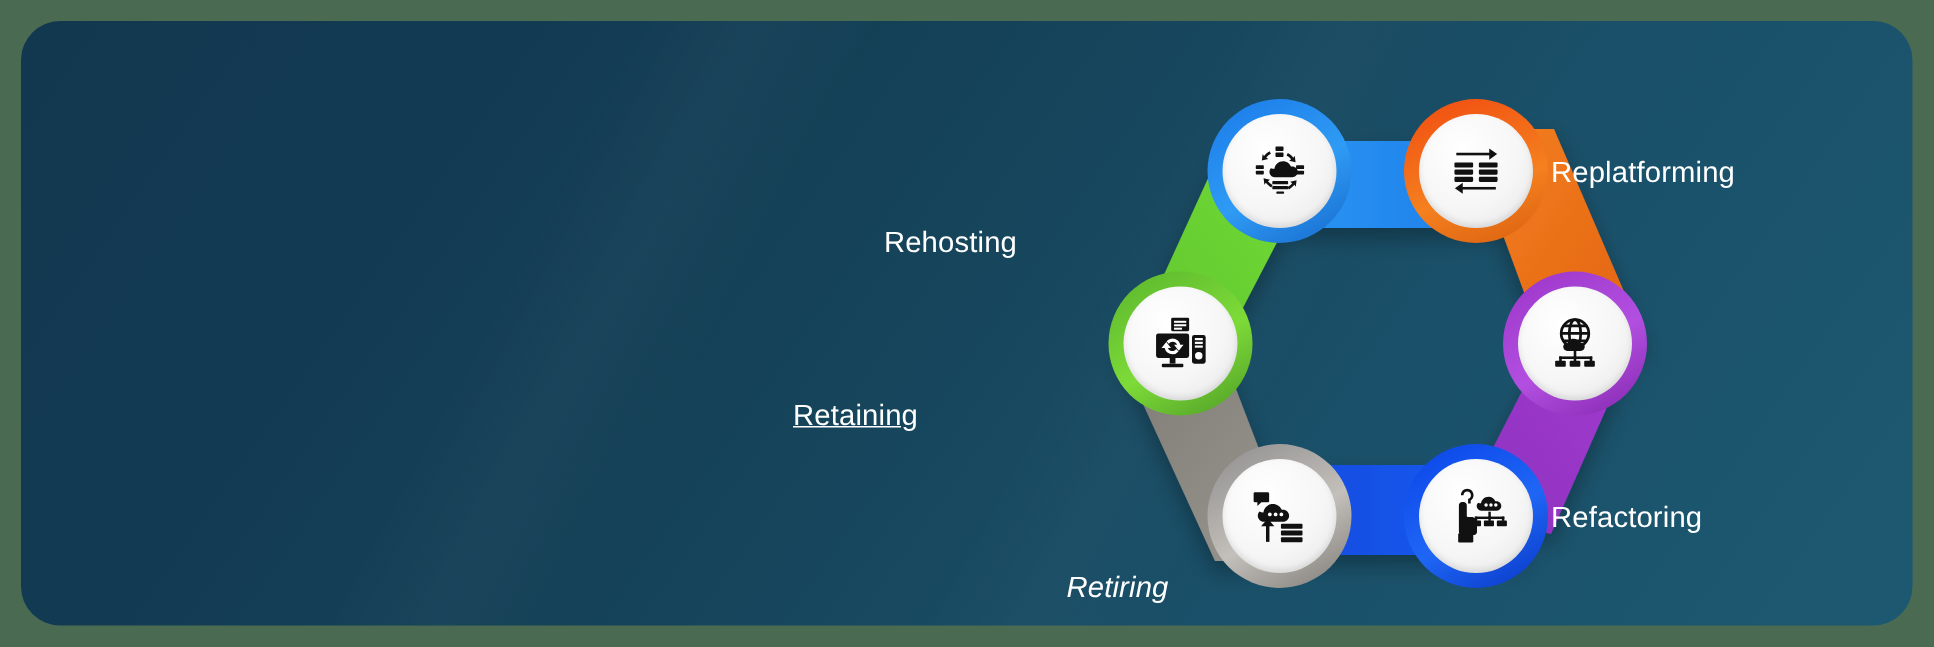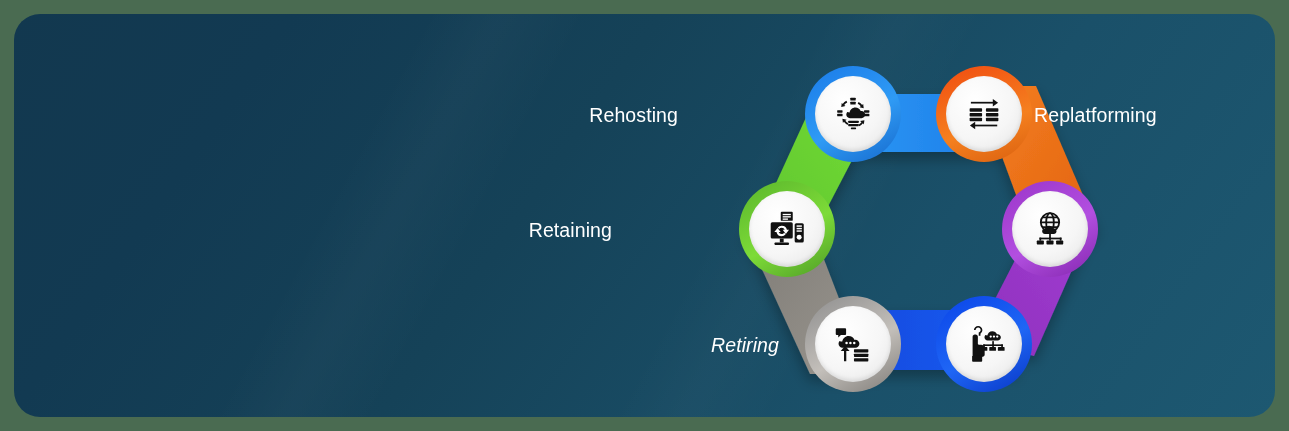--- a/index.html
+++ b/index.html
@@ -146,36 +146,36 @@
   
   .node-label {
     position: absolute;
     font-size: 19.5px;
     color: #ffffff;
     white-space: nowrap;
     user-select: none;
     letter-spacing: 0.1px;
   }
   .label-right { text-align: left; }
-  .label-left  { text-align: center; }
+  .label-left  { text-align: center; margin-top: 47px; }
 
   
   #node-rehosting     { left: 231px; top: 32px; }
   #node-replatforming { left: 362px; top: 32px; }
   #node-repurchasing  { left: 428px; top: 147px; }
   #node-refactoring   { left: 362px; top: 262px; }
   #node-retiring      { left: 231px; top: 262px; }
   #node-retaining     { left: 165px; top: 147px; }
 
   #label-rehosting     { left: 104px; top: 70px; transform: translateX(-100%); }
   #label-replatforming { left: 460px; top: 70px; }
   #label-repurchasing  { left: 528px; top: 185px; }
   #label-refactoring   { left: 460px; top: 300px; }
   #label-retiring      { left: 205px; top: 300px; transform: translateX(-100%); font-style: italic; }
-  #label-retaining     { left: 38px;  top: 185px; transform: translateX(-100%); }
+  #label-retaining     { left: 38px;  top: 185px; transform: translateX(-100%); text-decoration: underline; }
 </style>
 </head>
 <body>
 
 <div id="infographic-root">
 
   <div class="card">
     <div class="card-sheen"></div>
 
 
@@ -322,20 +322,21 @@
               <rect x="20.5" y="27.2" width="7" height="3.9" rx="0.6"></rect>
               <rect x="29.5" y="27.2" width="7" height="3.9" rx="0.6"></rect>
               <rect x="38.5" y="27.2" width="7" height="3.9" rx="0.6"></rect>
               <path d="M13.5 9.5c0-2.4 2-4.4 4.4-4.4s4.4 2 4.4 4.4c0 1.5-.8 2.9-2 3.7v2.1h-1.8v-3.2l.6-.3c.9-.5 1.4-1.3 1.4-2.3 0-1.4-1.2-2.6-2.6-2.6s-2.6 1.2-2.6 2.6h-1.8z"></path>
               <path d="M15.3 14.2c1.3 0 2.3 1 2.3 2.3v7.3c0 .5.4.9.9.9h2.4c2.1 0 3.8 1.7 3.8 3.8v6.7c0 1.1-.9 2-2 2h-8.6c-1.1 0-2-.9-2-2V16.5c0-1.3 1-2.3 2.3-2.3z"></path>
               <rect x="11.6" y="36" width="10.5" height="6.4" rx="0.9"></rect>
             </g>
           </svg>
         </div>
       </div>
+      <div class="node-label label-right" id="label-refactoring">Refactoring</div>
 
       <div class="node" id="node-retiring">
         <div class="node-tail" style="background:#6d6a66;"></div>
         <div class="node-ring" style="background:linear-gradient(150deg,#8d8d8d 0%,#c3bfba 55%,#7e7b77 100%);"></div>
         <div class="node-inner">
           <svg width="46" height="46" viewBox="0 0 48 48">
             <g fill="#111">
               <path d="M7 7.5h8.8c.6 0 1 .4 1 1v5c0 .6-.4 1-1 1h-4.4l-2.8 2.6v-2.6H7c-.6 0-1-.4-1-1v-5c0-.6.4-1 1-1z"></path>
               <path d="M12.8 21.5c.4-3.3 3.2-5.9 6.6-5.9 2.8 0 5.2 1.7 6.2 4.1.3-.1.6-.1.9-.1 2.3 0 4.2 1.9 4.2 4.2s-1.9 4.2-4.2 4.2H13.1c-2.3 0-4.2-1.9-4.2-4.2 0-1.1.4-2.1 1.1-2.9.8.4 1.7.6 2.8.6z"></path>
               <circle cx="17.3" cy="22.9" r="1.3" fill="#fff"></circle>

